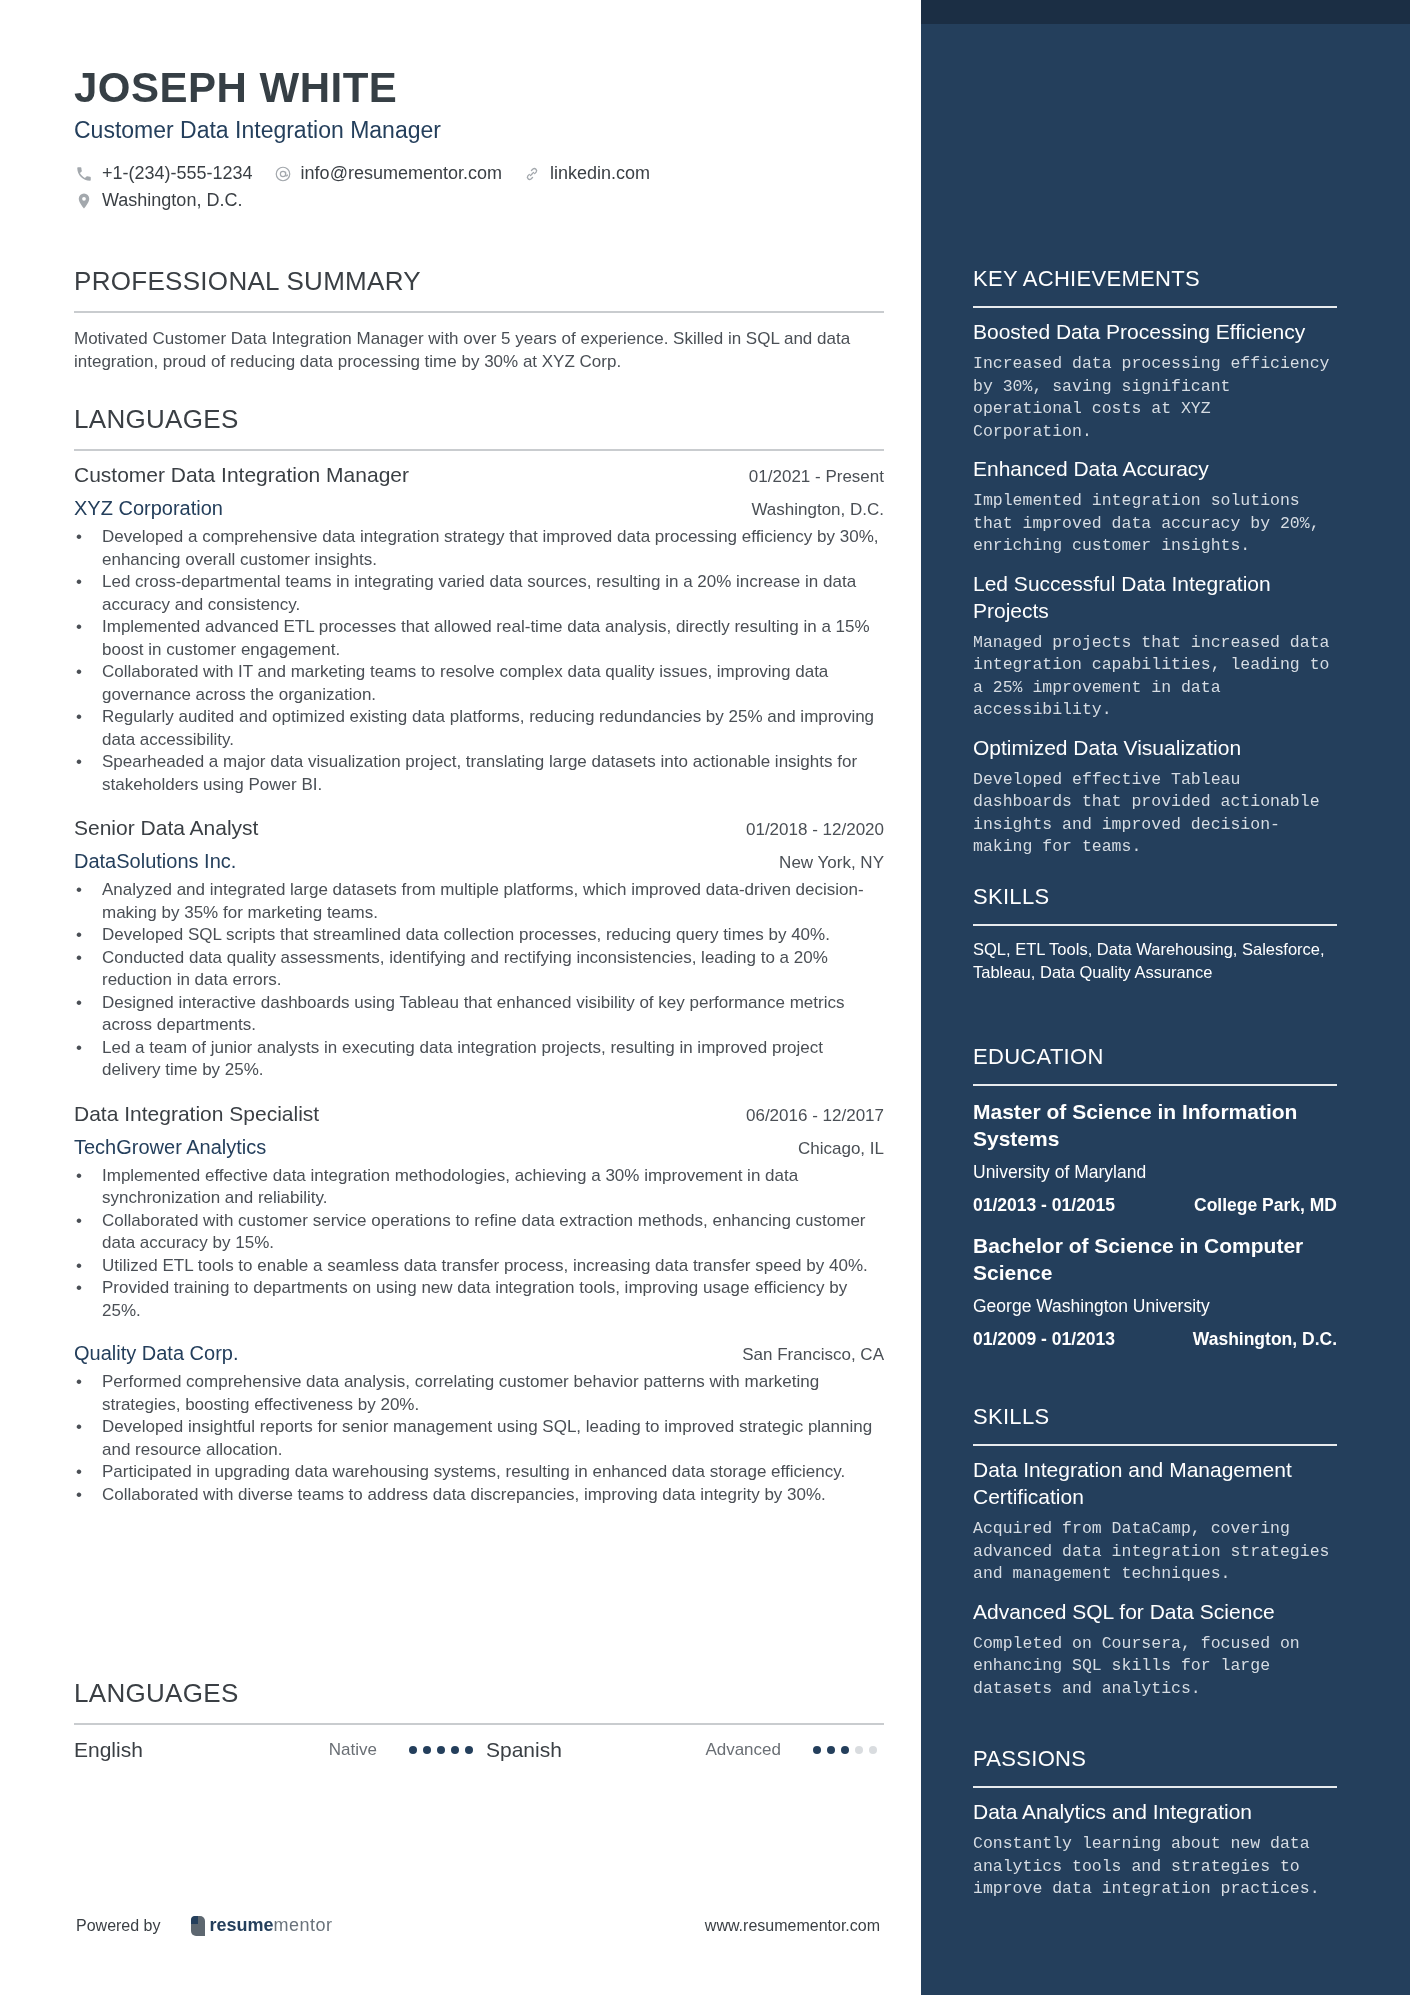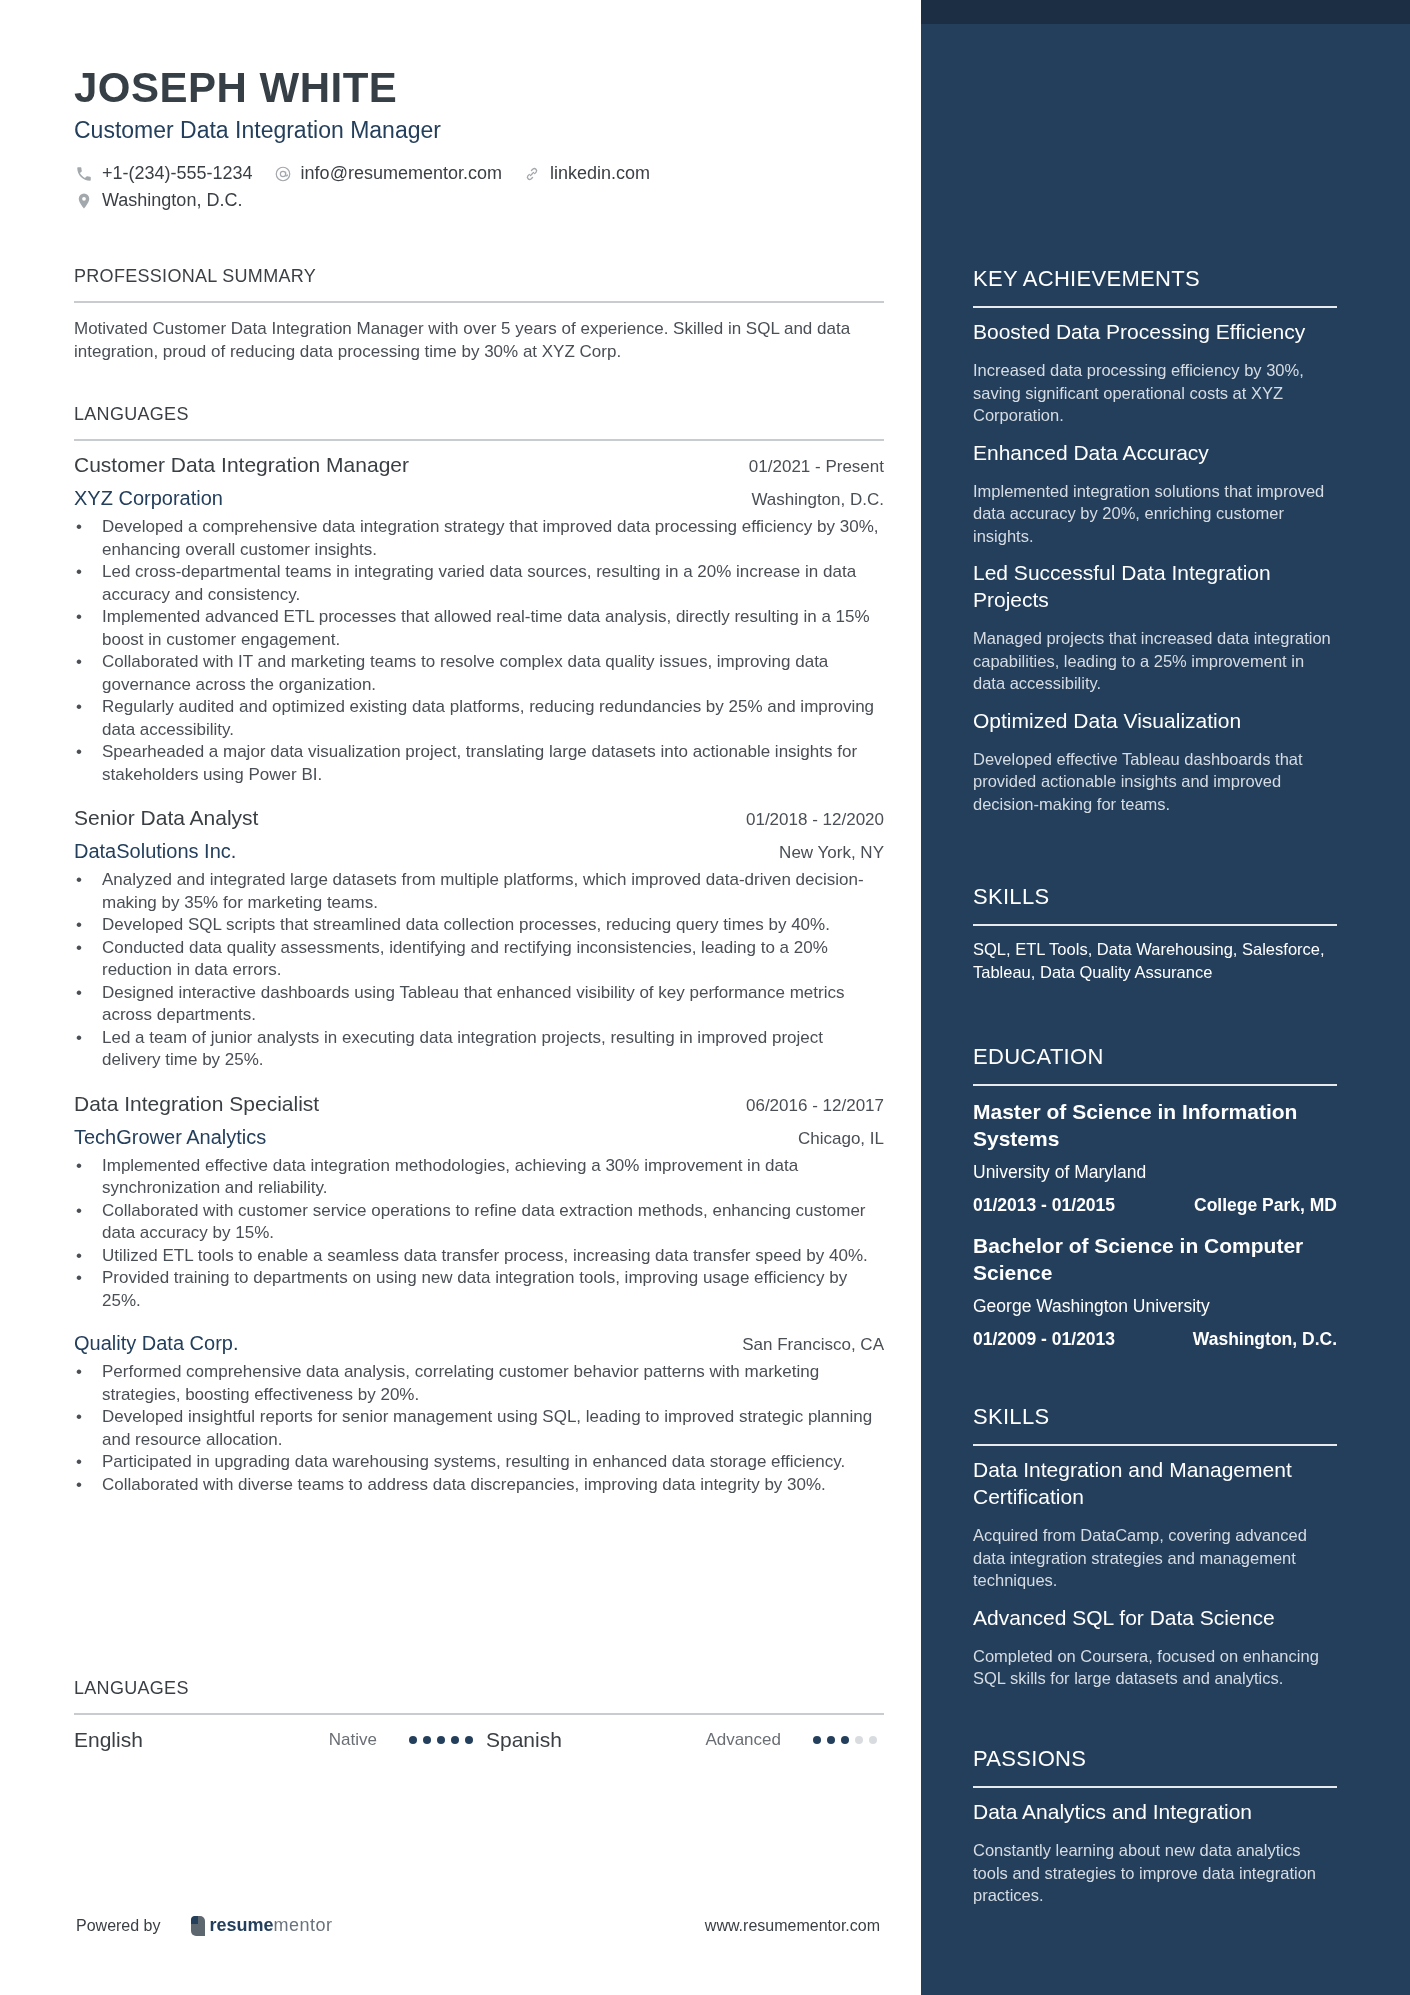--- a/index.html
+++ b/index.html
@@ -13,21 +13,21 @@
     
     .name { position: absolute; left: 74px; top: 64px; font-size: 42px; font-weight: bold; color: #363f45; letter-spacing: 0.5px; }
     .title { position: absolute; left: 74px; top: 117px; font-size: 23px; color: #243f5c; }
     .contacts { position: absolute; left: 74px; top: 160px; width: 800px; font-size: 18px; color: #3a3f44; }
     .contact-row { display: flex; align-items: center; height: 27px; }
     .contact-item { display: flex; align-items: center; margin-right: 20px; }
     .contact-icon { width: 20px; height: 20px; margin-right: 8px; display: inline-flex; align-items: center; justify-content: center; }
     .contact-icon svg { width: 18px; height: 18px; }
 
     
-    .section-title { font-size: 18px; color: #3a3f44; letter-spacing: 0.3px; }
+    .section-title { font-size: 26px; color: #3a3f44; letter-spacing: 0.3px; }
     .section-rule { height: 2px; background: #c9cccf; margin-top: 14px; }
 
     .summary { position: absolute; left: 74px; top: 266px; width: 810px; }
     .summary-text { font-size: 17px; line-height: 23px; color: #4a4f55; margin-top: 14px; }
 
     .experience { position: absolute; left: 74px; top: 404px; width: 810px; }
     .job { margin-top: 12px; }
     .job-head { display: flex; justify-content: space-between; align-items: baseline; }
     .job-title { font-size: 21px; color: #3a3f44; }
     .job-date { font-size: 17px; color: #4a4f55; }
@@ -55,21 +55,21 @@
     .logo-resume { font-weight: bold; color: #243f5c; }
     .logo-mentor { color: #6a737b; letter-spacing: 0.5px; }
     .site { font-size: 16px; color: #3a3f44; }
 
     
     .side-inner { position: absolute; left: 52px; top: 0; width: 364px; color: #ffffff; }
     .side-section { position: absolute; left: 0; width: 364px; }
     .side-title { font-size: 22px; color: #ffffff; letter-spacing: 0.3px; }
     .side-rule { height: 2px; background: #e8ebee; margin-top: 14px; }
     .ach-title { font-size: 21px; line-height: 27px; color: #ffffff; margin-top: 10px; }
-    .ach-desc { font-size: 16.5px; line-height: 22.5px; color: #d6dce3; margin-top: 14px; margin-bottom: 12px; }
+    .ach-desc { font-size: 16.5px; line-height: 22.5px; color: #d6dce3; margin-top: 8px; margin-bottom: 12px; font-family: Liberation Mono, monospace; }
     .skills-text { font-size: 16.5px; line-height: 22.5px; color: #ffffff; margin-top: 12px; }
     .edu-degree { font-size: 21px; line-height: 27px; font-weight: bold; color: #ffffff; margin-top: 12px; }
     .edu-school { font-size: 17.5px; color: #ffffff; margin-top: 10px; }
     .edu-meta { display: flex; justify-content: space-between; font-size: 17.5px; color: #ffffff; margin-top: 12px; font-weight: bold; }
   </style>
 </head>
 <body>
 
 <div class="main">
   <div class="name">JOSEPH WHITE</div>

